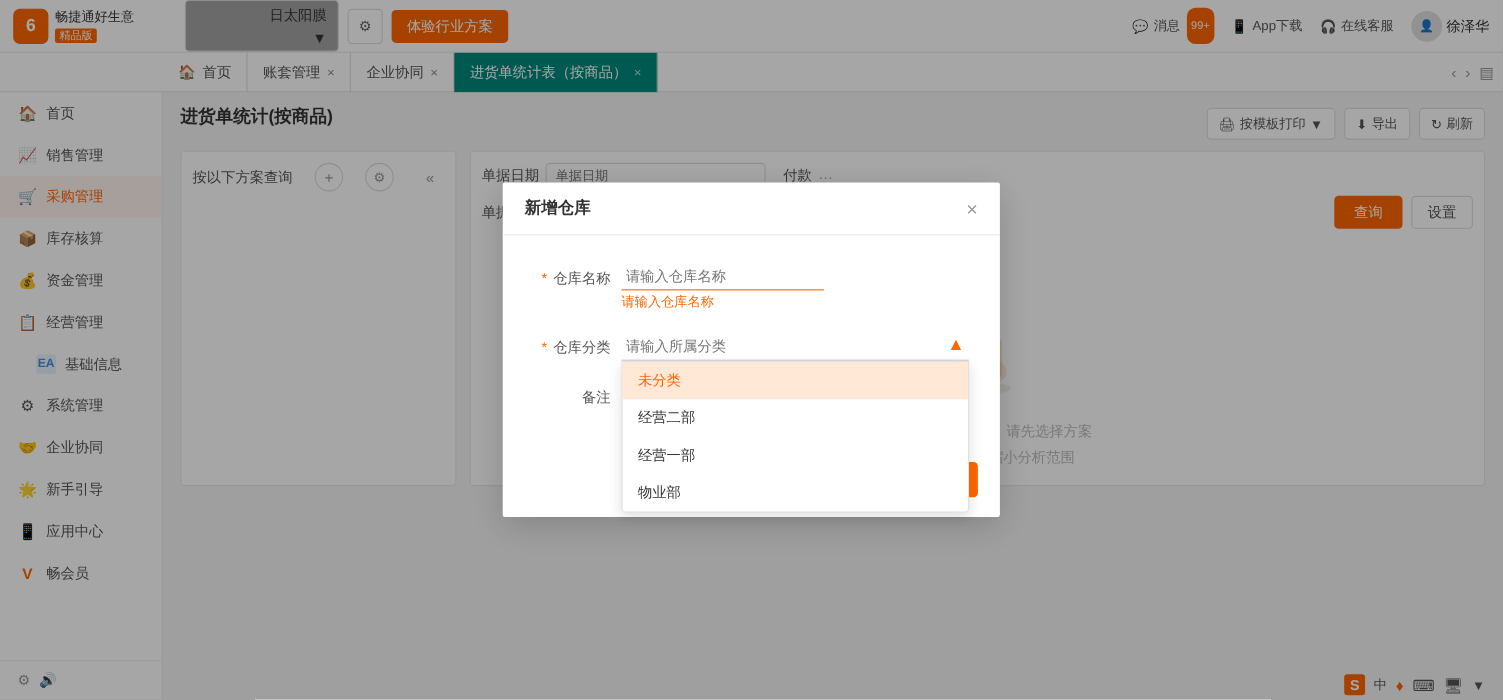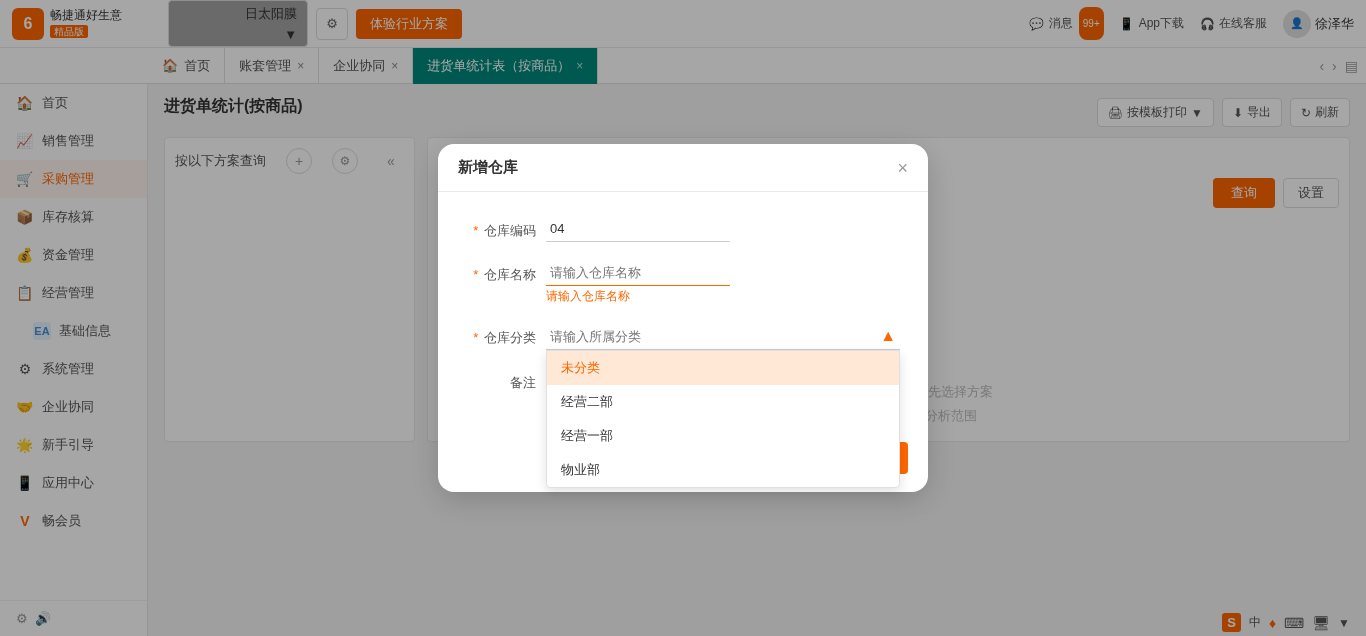--- a/index.html
+++ b/index.html
@@ -160,21 +160,21 @@
       font-size: 12px; color: #555; background: #fff; min-width: 100px;
     }
 
     
     .modal-overlay {
       position: fixed; top: 0; left: 0; width: 100%; height: 100%;
       background: rgba(0,0,0,0.35); z-index: 100;
       display: flex; align-items: center; justify-content: center;
     }
     .modal {
-      background: #fff; border-radius: 16px; width: 490px;
+      background: #fff; border-radius: 2px; width: 452px;
       box-shadow: 0 8px 32px rgba(0,0,0,0.18);
       overflow: visible; position: relative;
     }
     .modal-header {
       padding: 14px 20px; border-bottom: 1px solid #e8e8e8;
       display: flex; align-items: center; justify-content: space-between;
     }
     .modal-title { font-size: 15px; font-weight: bold; color: #333; }
     .modal-close {
       cursor: pointer; color: #999; font-size: 18px; line-height: 1;
@@ -456,29 +456,20 @@
 </div>
 
 <div class="modal-overlay">
   <div class="modal">
     <div class="modal-header">
       <span class="modal-title">新增仓库</span>
       <span class="modal-close">×</span>
     </div>
     <div class="modal-body">
 
-      <div class="form-row">
-        <label class="form-label">
-          <span class="required-star">*</span>
-          <span>仓库编码</span>
-        </label>
-        <div class="form-input-box">
-          <input class="form-input" type="text" value="04" style="">
-        </div>
-      </div>
 
       <div class="form-row">
         <label class="form-label">
           <span class="required-star">*</span>
           <span>仓库名称</span>
         </label>
         <div class="form-input-box">
           <input class="form-input error" type="text" placeholder="请输入仓库名称" style="">
           <div class="error-msg">请输入仓库名称</div>
         </div>

